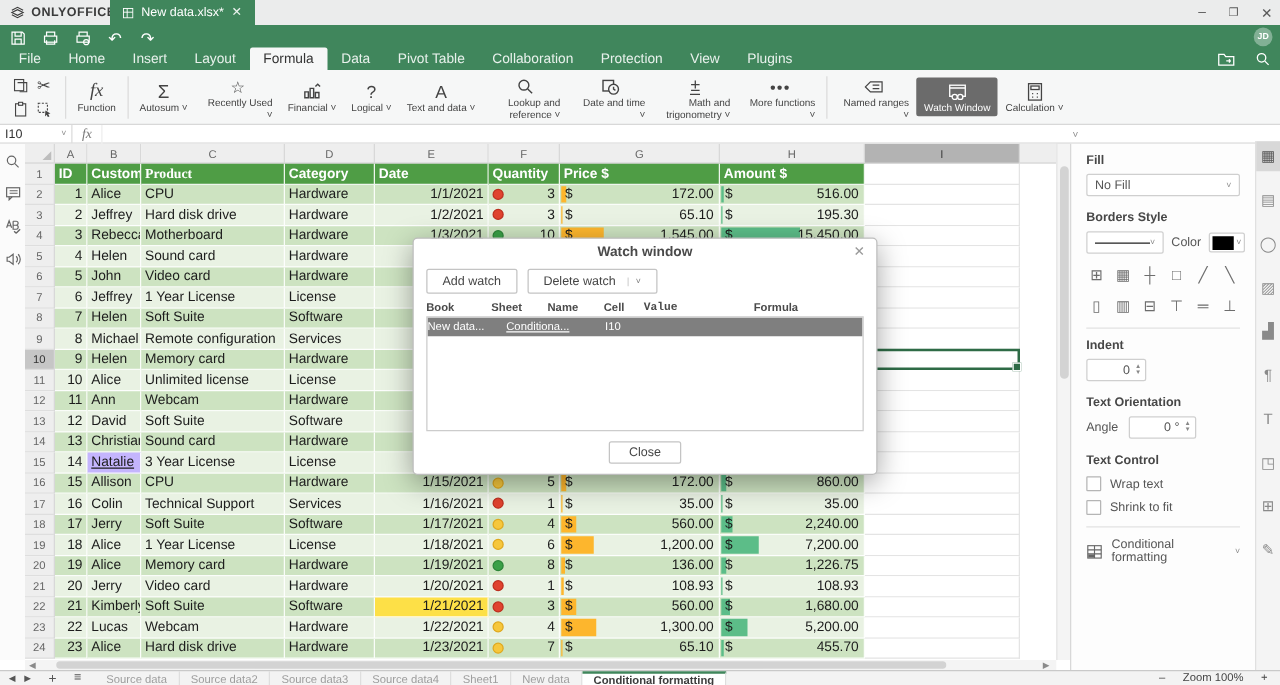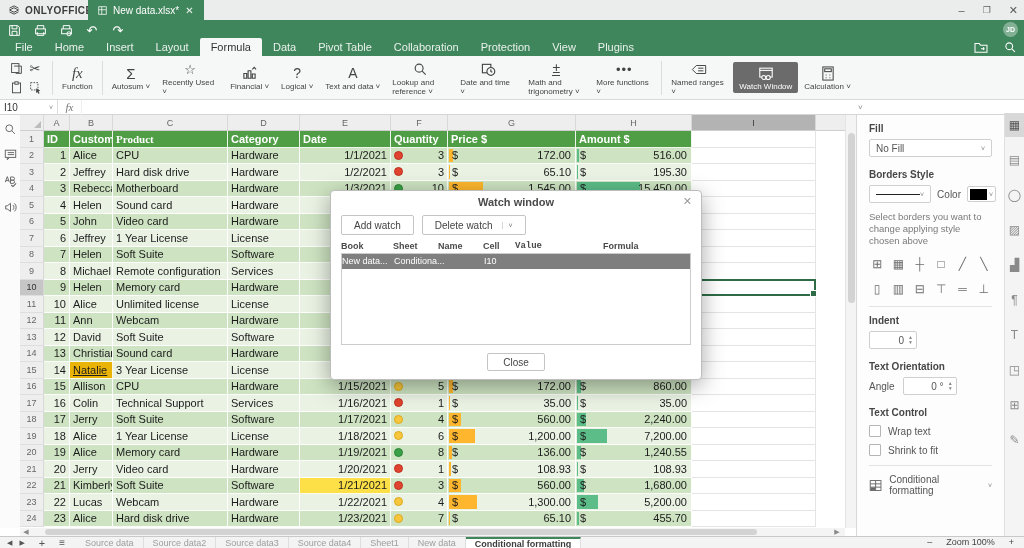--- a/index.html
+++ b/index.html
@@ -34,21 +34,21 @@
   #ribbon { left:0; top:56px; width:1024px; height:44px; background:#f6f7f7;
     border-bottom:1px solid #d8d8d8; display:flex; align-items:center; color:#444; }
   .rsep { width:1px; height:34px; background:#dcdcdc; margin:0 3px; flex:0 0 1px; }
   #clip-grid { display:grid; grid-template-columns:16px 16px; grid-template-rows:16px 16px;
     gap:3px; margin:0 6px 0 8px; }
   #clip-grid .ci { display:flex; align-items:center; justify-content:center; color:#444; }
   .rbtn { display:flex; flex-direction:column; align-items:center; justify-content:flex-start;
     padding:2px 6px 1px; max-width:68px; min-width:34px; border-radius:2px; color:#444; }
   .rbtn .ric { height:18px; display:flex; align-items:center; justify-content:center;
     font-size:14px; }
-  .rbtn .rlb { font-size:8px; line-height:8.5px; text-align:left; margin-top:1px; color:#444; }
+  .rbtn .rlb { font-size:8px; line-height:8.5px; text-align:right; margin-top:1px; color:#444; }
   .rbtn.active { background:#6b6b6b; color:#fff; }
   .rbtn.active .rlb { color:#fff; }
   .fx-glyph { font-family:"Liberation Serif", serif; font-style:italic; font-size:15px; }
 
   
   #formula-row { left:0; top:100px; width:1024px; height:15px; background:#fff;
     border-bottom:1px solid #d5d5d5; display:flex; align-items:center; }
   #name-box { width:58px; height:15px; border-right:1px solid #dcdcdc; font-size:10px;
     color:#333; display:flex; align-items:center; padding:0 4px; justify-content:space-between; }
   #fx-label { width:24px; text-align:center; color:#777; border-right:1px solid #eee; height:15px;
@@ -641,21 +641,21 @@
           <div class="gc num" style="width: 91px; background: rgb(205, 227, 193);"></div>
           <div class="gc num" style="width: 57px; background: rgb(205, 227, 193);"></div>
           <div class="gc money" style="width: 128px; background: rgb(205, 227, 193);"></div>
           <div class="gc money" style="width: 116px; background: rgb(205, 227, 193);"></div>
           <div class="gc icell" style="width: 124px;"></div>
           <div class="gc filler" style="width: 29px;"></div>
         </div>
         <div class="grow">
           <div class="rhd">15</div>
           <div class="gc num" style="width: 26px; background: rgb(233, 242, 227);">14</div>
-          <div class="gc " style="width: 43px; background: #eab308; text-decoration: underline;">Natalie</div>
+          <div class="gc " style="width: 43px; background: #c4b5fd; text-decoration: underline;">Natalie</div>
           <div class="gc " style="width: 115px; background: rgb(233, 242, 227);">3 Year License</div>
           <div class="gc " style="width: 72px; background: rgb(233, 242, 227);">License</div>
           <div class="gc num" style="width: 91px; background: rgb(233, 242, 227);"></div>
           <div class="gc num" style="width: 57px; background: rgb(233, 242, 227);"></div>
           <div class="gc money" style="width: 128px; background: rgb(233, 242, 227);"></div>
           <div class="gc money" style="width: 116px; background: rgb(233, 242, 227);"></div>
           <div class="gc icell" style="width: 124px;"></div>
           <div class="gc filler" style="width: 29px;"></div>
         </div>
         <div class="grow">
@@ -766,21 +766,21 @@
             <span>8</span>
           </div>
           <div class="gc money" style="width: 128px; background: rgb(205, 227, 193);">
             <div class="bar" style="background: rgb(253, 182, 45); width: 2.34483%;"></div>
             <span class="cur">$</span>
             <span class="val">136.00</span>
           </div>
           <div class="gc money" style="width: 116px; background: rgb(205, 227, 193);">
             <div class="bar" style="background: rgb(92, 189, 136); width: 3.88571%;"></div>
             <span class="cur">$</span>
-            <span class="val">1,240.55</span>
+            <span class="val">1,226.75</span>
           </div>
           <div class="gc icell" style="width: 124px;"></div>
           <div class="gc filler" style="width: 29px;"></div>
         </div>
         <div class="grow">
           <div class="rhd">21</div>
           <div class="gc num" style="width: 26px; background: rgb(233, 242, 227);">20</div>
           <div class="gc " style="width: 43px; background: rgb(233, 242, 227);">Jerry</div>
           <div class="gc " style="width: 115px; background: rgb(233, 242, 227);">Video card</div>
           <div class="gc " style="width: 72px; background: rgb(233, 242, 227);">Hardware</div>
@@ -903,21 +903,21 @@
         <span class="wd-col" style="left: 10px;">Book</span>
         <span class="wd-col" style="left: 62px;">Sheet</span>
         <span class="wd-col" style="left: 107px;">Name</span>
         <span class="wd-col" style="left: 152px;">Cell</span>
         <span class="wd-col" style="left: 184px; font-family: Liberation Mono, monospace;">Value</span>
         <span class="wd-col" style="left: 272px;">Formula</span>
       </div>
     <div id="wd-box">
         <div class="wd-row">
           <span style="left: 0px;">New data...</span>
-          <span style="left: 52px;">Conditiona...</span>
+          <span style="left: 63px; text-decoration: underline;">Conditiona...</span>
           <span style="left: 97px;"></span>
           <span style="left: 142px;">I10</span>
           <span style="left: 190px;"></span>
           <span style="left: 262px;"></span>
         </div>
       </div>
     <div id="wd-closebtn">Close</div>
   </div>
 
   <div id="sidebar" class="abs">
@@ -931,21 +931,20 @@
       <div class="sb-select" id="line-select">
         <span class="linesample"></span>
           <span class="chev">˅</span>
       </div>
       <span style="color:#555">Color</span>
       <div id="color-swatch">
         <span class="sw"></span>
           <span class="chev">˅</span>
       </div>
     </div>
-    <div class="sb-hint">Select borders you want to change applying style chosen above</div>
     <div class="bgrid" id="bgrid1">
         <span class="bbtn">⊞</span>
         <span class="bbtn">▦</span>
         <span class="bbtn">┼</span>
         <span class="bbtn">□</span>
         <span class="bbtn">╱</span>
         <span class="bbtn">╲</span>
       </div>
     <div class="bgrid" id="bgrid2">
         <span class="bbtn">▯</span>

